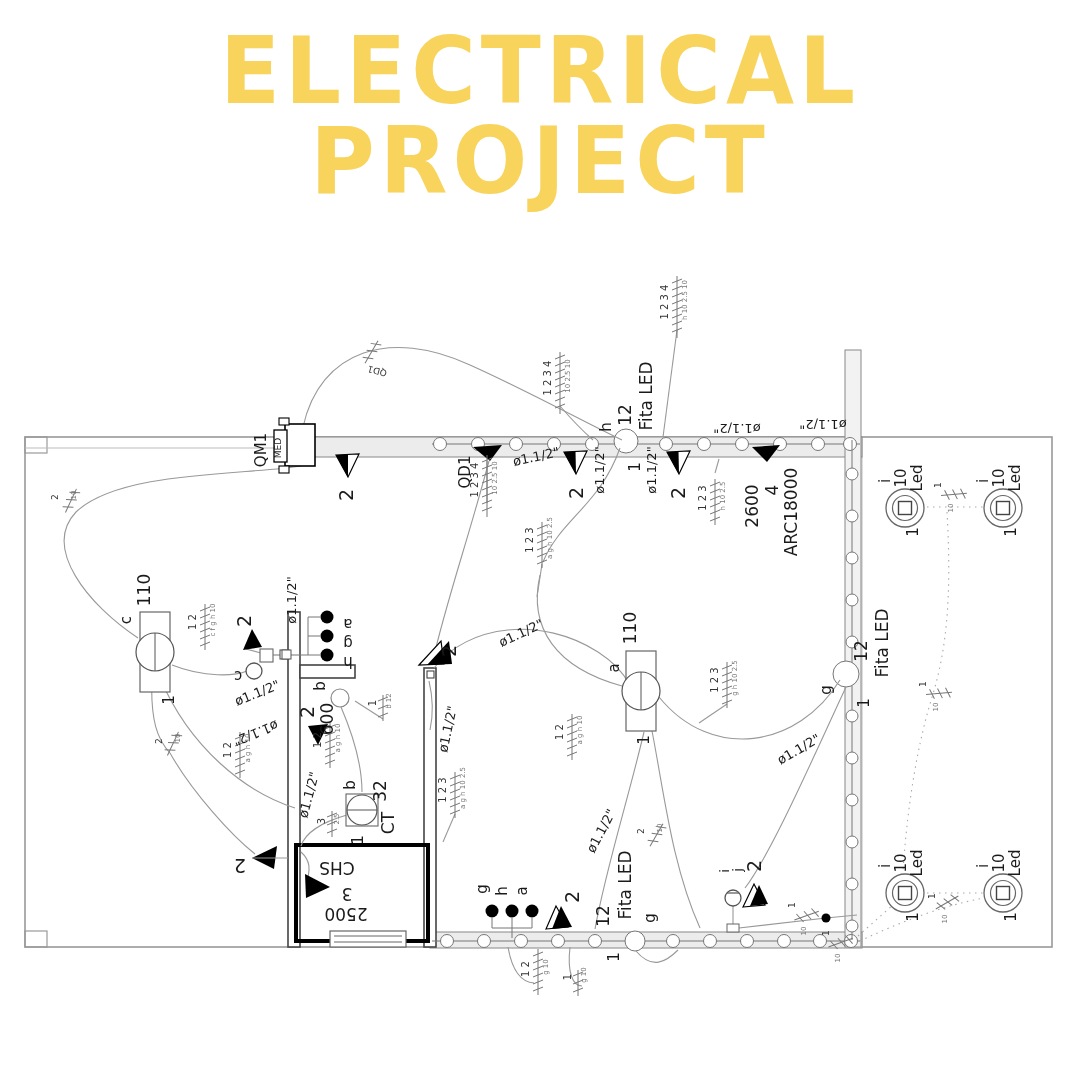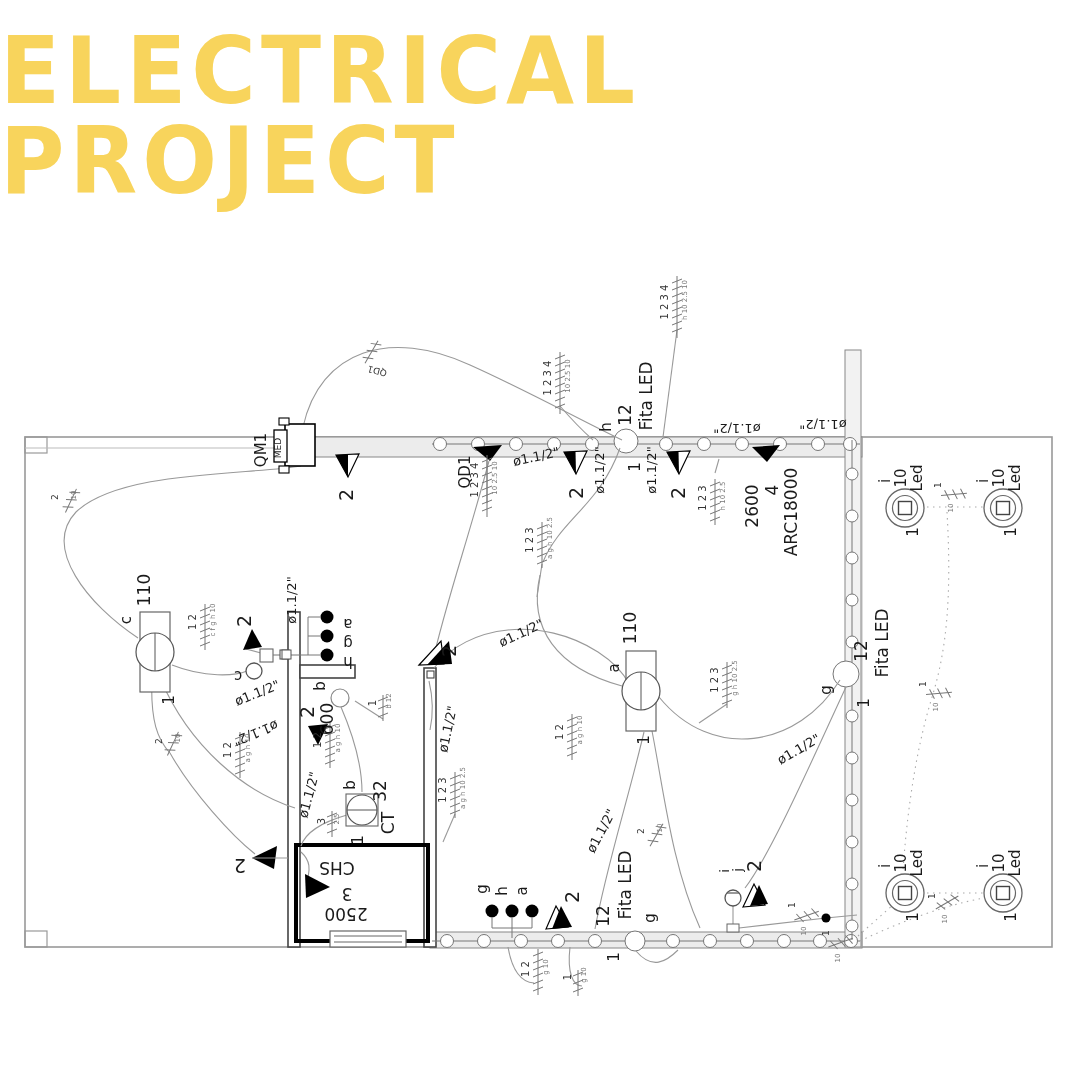--- a/index.html
+++ b/index.html
@@ -1,18 +1,18 @@
 <!DOCTYPE html>
 <html><head>
 <meta charset="utf-8">
 <style>
   html,body{margin:0;padding:0;background:#fff;}
   .stage{position:relative;width:1080px;height:1080px;background:#fff;overflow:hidden;
          font-family:"DejaVu Sans", sans-serif;}
-  .title{position:absolute;top:26px;left:0;right:0;
+  .title{position:absolute;top:26px;left:0;right:0;text-align:center;
          font-weight:bold;color:#F8D45C;font-size:88px;line-height:1.02;letter-spacing:5px;}
   .title div{transform:scaleY(1.05);}
   svg{position:absolute;left:0;top:0;}
   svg text{font-family:"DejaVu Sans", sans-serif;fill:#1a1a1a;}
   .lbl{font-size:15px;}
   .big{font-size:17px;}
   .num{font-size:19px;}
   .dia{font-size:13px;}
   .tik{font-size:10px;fill:#333;}
   .sub{font-size:7px;fill:#777;}

